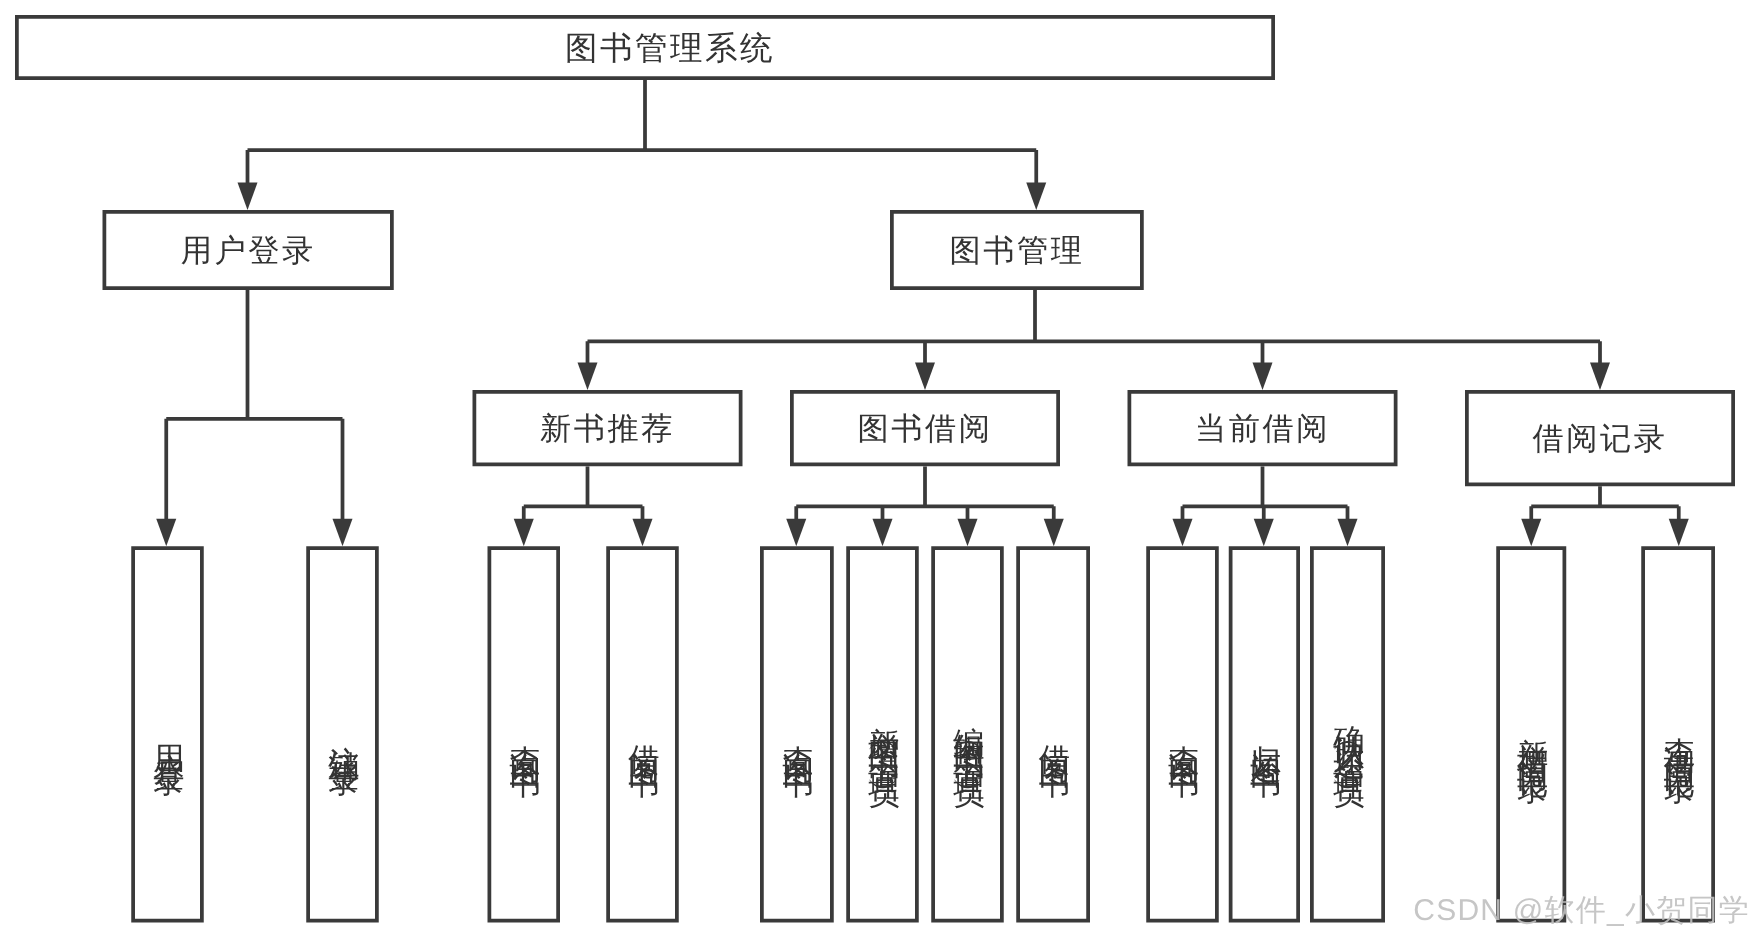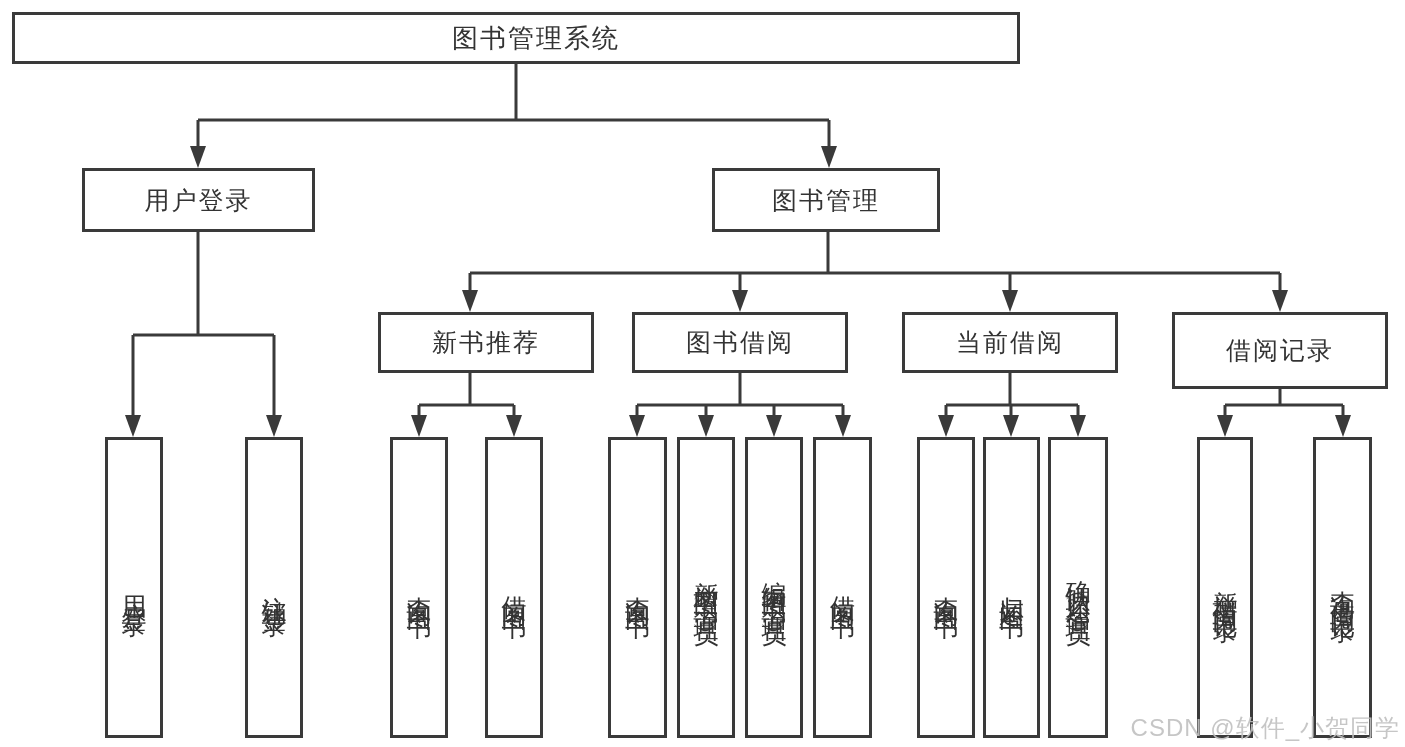--- a/index.html
+++ b/index.html
@@ -97,21 +97,21 @@
       <polygon points="1003,415 1019,415 1011,437"></polygon>
       <polygon points="1070,415 1086,415 1078,437"></polygon>
       <polygon points="1217,415 1233,415 1225,437"></polygon>
       <polygon points="1335,415 1351,415 1343,437"></polygon>
     </g>
   </svg>
 
   <div class="node hbox rootbox" style="left:12px; top:12px; width:1008px; height:52px;">图书管理系统</div>
 
   <div class="node hbox" style="left:82px; top:168px; width:233px; height:64px;">用户登录</div>
-  <div class="node hbox" style="left:712px; top:168px; width:228px; height:64px;">图书管理</div>
+  <div class="node hbox" style="left:712px; top:168px; width:203px; height:64px;">图书管理</div>
 
   <div class="node hbox" style="left:362px; top:312px; width:216px; height:61px;margin-left:16px;">新书推荐</div>
   <div class="node hbox" style="left:902px; top:312px; width:216px; height:61px;">当前借阅</div>
   <div class="node hbox" style="left:632px; top:312px; width:216px; height:61px;">图书借阅</div>
   <div class="node hbox" style="left:1172px; top:312px; width:216px; height:77px;">借阅记录</div>
 
   <div class="node vbox" style="left:105px; top:437px; width:58px; height:301px;">用户登录</div>
   <div class="node vbox" style="left:245px; top:437px; width:58px; height:301px;">注销登录</div>
 
   <div class="node vbox" style="left:390px; top:437px; width:58px; height:301px;">查询图书</div>

